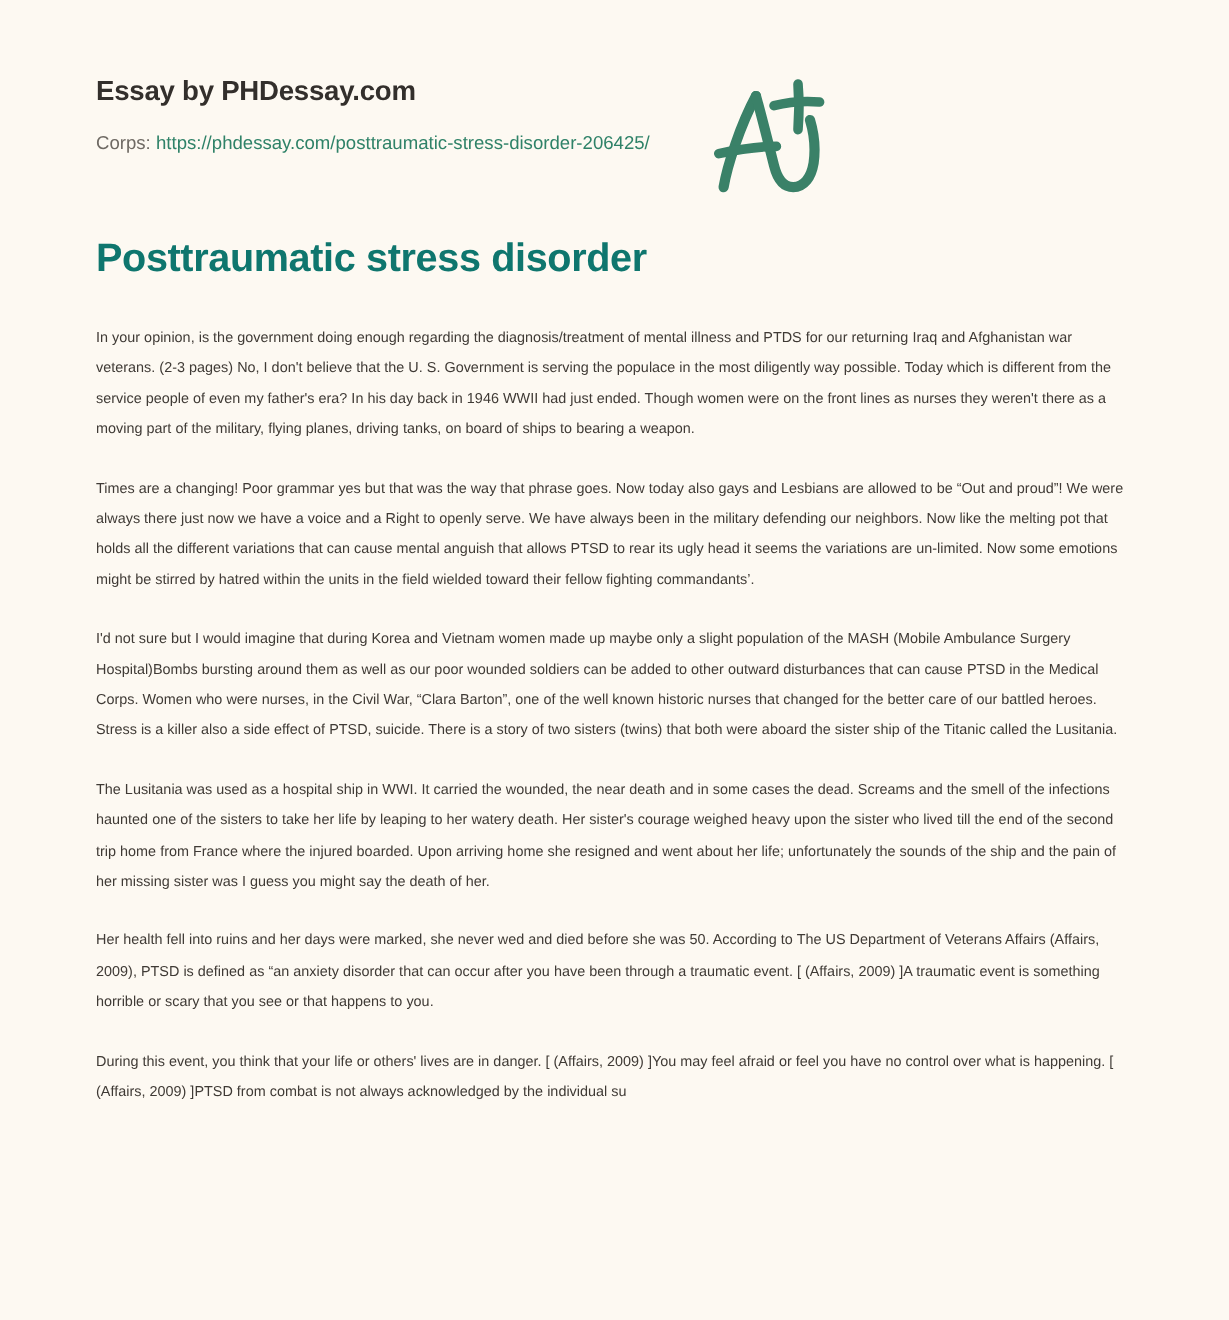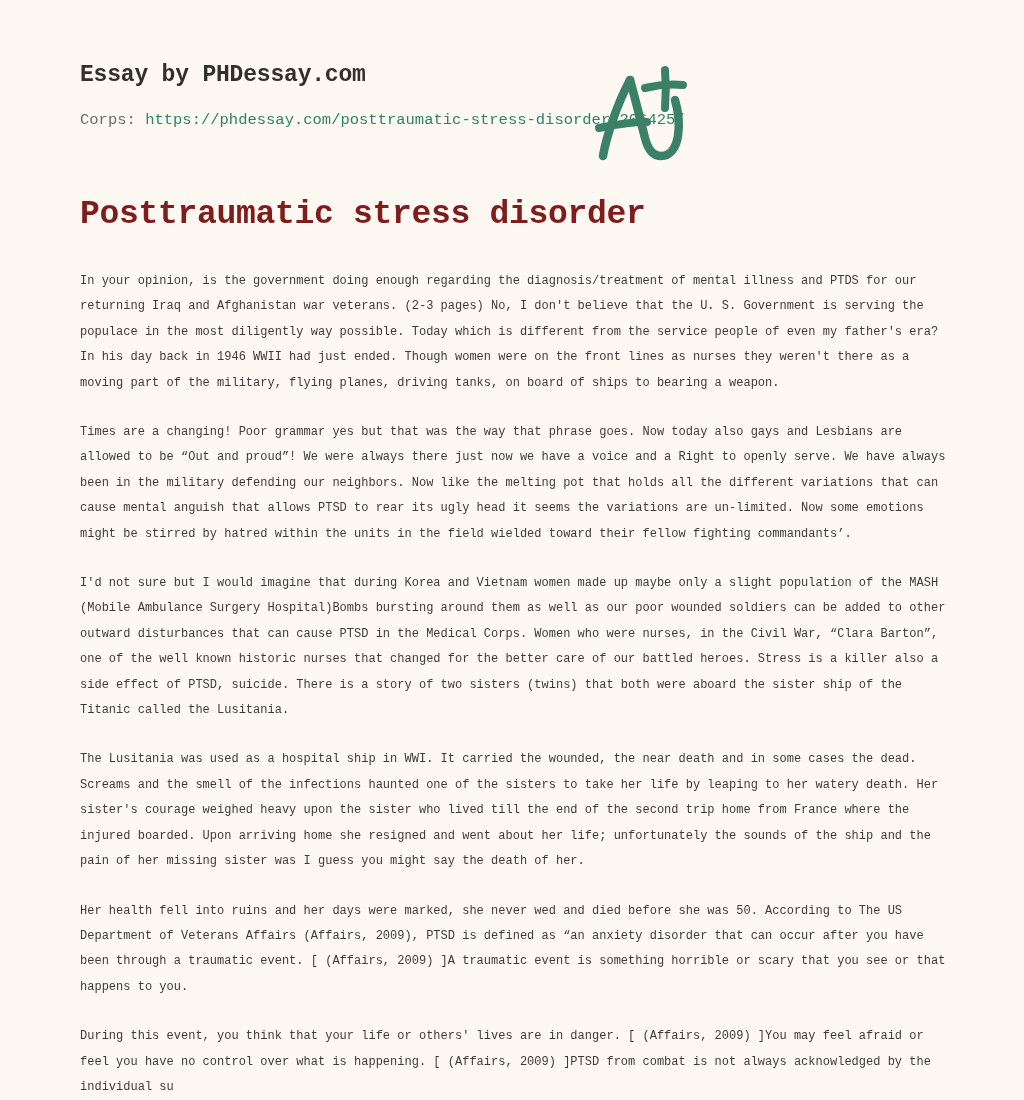--- a/index.html
+++ b/index.html
@@ -16,21 +16,20 @@
     overflow: hidden;
     position: relative;
   }
 
   .page {
     position: relative;
     width: 839px;
     height: 1100px;
     box-sizing: border-box;
     padding: 0 80px;
-    font-family: Liberation Mono, monospace;
   }
 
   
   .header {
     position: relative;
     padding-top: 62px;
   }
 
   .brand-line {
     font-size: 23px;
@@ -66,21 +65,21 @@
     height: 120px;
     pointer-events: none;
   }
   .logo svg { display: block; width: 120px; height: 120px; }
 
   
   .doc-title {
     margin-top: 64px;
     font-size: 33px;
     font-weight: bold;
-    color: #7f1d1d;
+    color: #0f766e;
     letter-spacing: -0.3px;
     line-height: 1.25;
   }
 
   
   .article {
     margin-top: 34px;
     width: 866px;
   }
 

